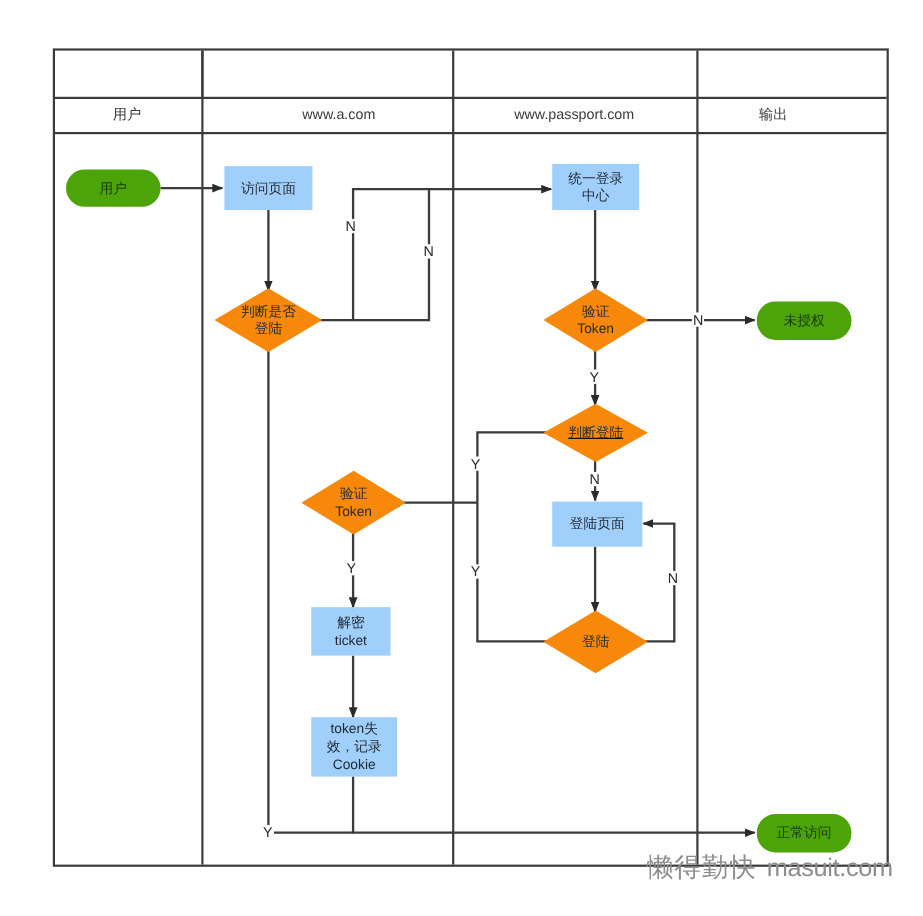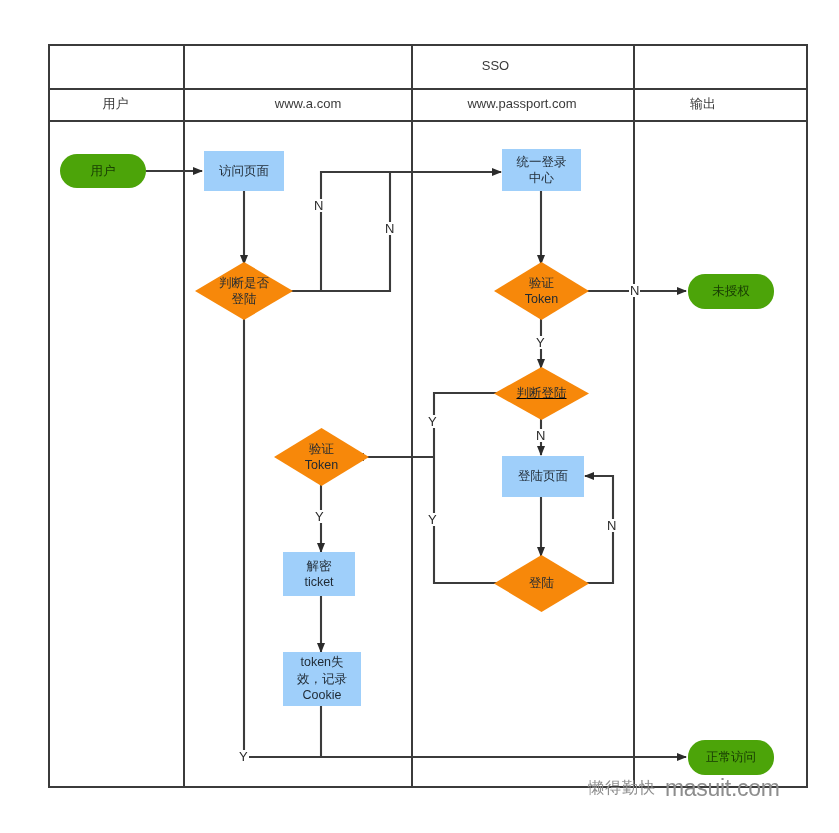--- a/index.html
+++ b/index.html
@@ -12,38 +12,37 @@
   .node{position:absolute;box-sizing:border-box;display:flex;align-items:center;justify-content:center;text-align:center;color:#1f2933;font-size:12.5px;line-height:1.32;white-space:pre-line;}
   .proc{background:#9fcffa;}
   .term{background:#4ca409;border-radius:17px;color:#173a03;}
   .dia{position:absolute;display:flex;align-items:center;justify-content:center;}
   .dia .dshape{position:absolute;left:0;top:0;width:100%;height:100%;background:#f7880a;
     -webkit-clip-path:polygon(50% 0,100% 50%,50% 100%,0 50%);clip-path:polygon(50% 0,100% 50%,50% 100%,0 50%);}
   .dia .dlbl{position:relative;z-index:2;text-align:center;font-size:12.5px;line-height:1.3;color:#1f2933;white-space:pre-line;}
   svg.edges{position:absolute;left:0;top:0;width:839px;height:833px;overflow:visible;}
   .elabel{position:absolute;font-size:13px;color:#2b2b2b;background:#fff;padding:0 1px;line-height:1;}
   #wm{position:absolute;left:588px;top:773px;width:240px;height:30px;display:flex;align-items:center;}
-  #wm .cn{font-family:Liberation Serif, serif;font-size:16px;color:#8d8d8d;letter-spacing:1px;}
+  #wm .cn{font-family:Liberation Serif, serif;font-size:24px;color:#8d8d8d;letter-spacing:1px;}
   #wm .en{font-size:23px;font-weight:normal;color:#8d8d8d;margin-left:9px;letter-spacing:-.3px;}
 </style>
 </head>
 <body>
 
 <div id="stage">
 
   <div id="swim">
     <div class="hline" style="top:42px;"></div>
     <div class="hline" style="top:74px;"></div>
     <div class="vline" style="left:133px;height:740px;"></div>
     <div class="vline" style="left:361px;height:740px;"></div>
     <div class="vline" style="left:583px;height:740px;"></div>
     <div class="vline" style="left:133px;top:0;height:42px;"></div>
   </div>
 
-  <div class="hdrtxt" style="left:183px;top:58px;width:625px;">SSO</div>
   <div class="hdrtxt" style="left:48px;top:96px;width:135px;">用户</div>
   <div class="hdrtxt" style="left:177px;top:96px;width:228px;margin-left:17px;">www.a.com</div>
   <div class="hdrtxt" style="left:411px;top:96px;width:222px;">www.passport.com</div>
   <div class="hdrtxt" style="left:633px;top:96px;width:140px;">输出</div>
 
   <svg class="edges" viewBox="0 0 839 833">
     <defs>
       <marker id="ah" markerWidth="10" markerHeight="8" refX="9" refY="4" orient="auto" markerUnits="userSpaceOnUse">
         <path d="M0,0 L10,4 L0,8 z" fill="#2b2b2b"></path>
       </marker>

